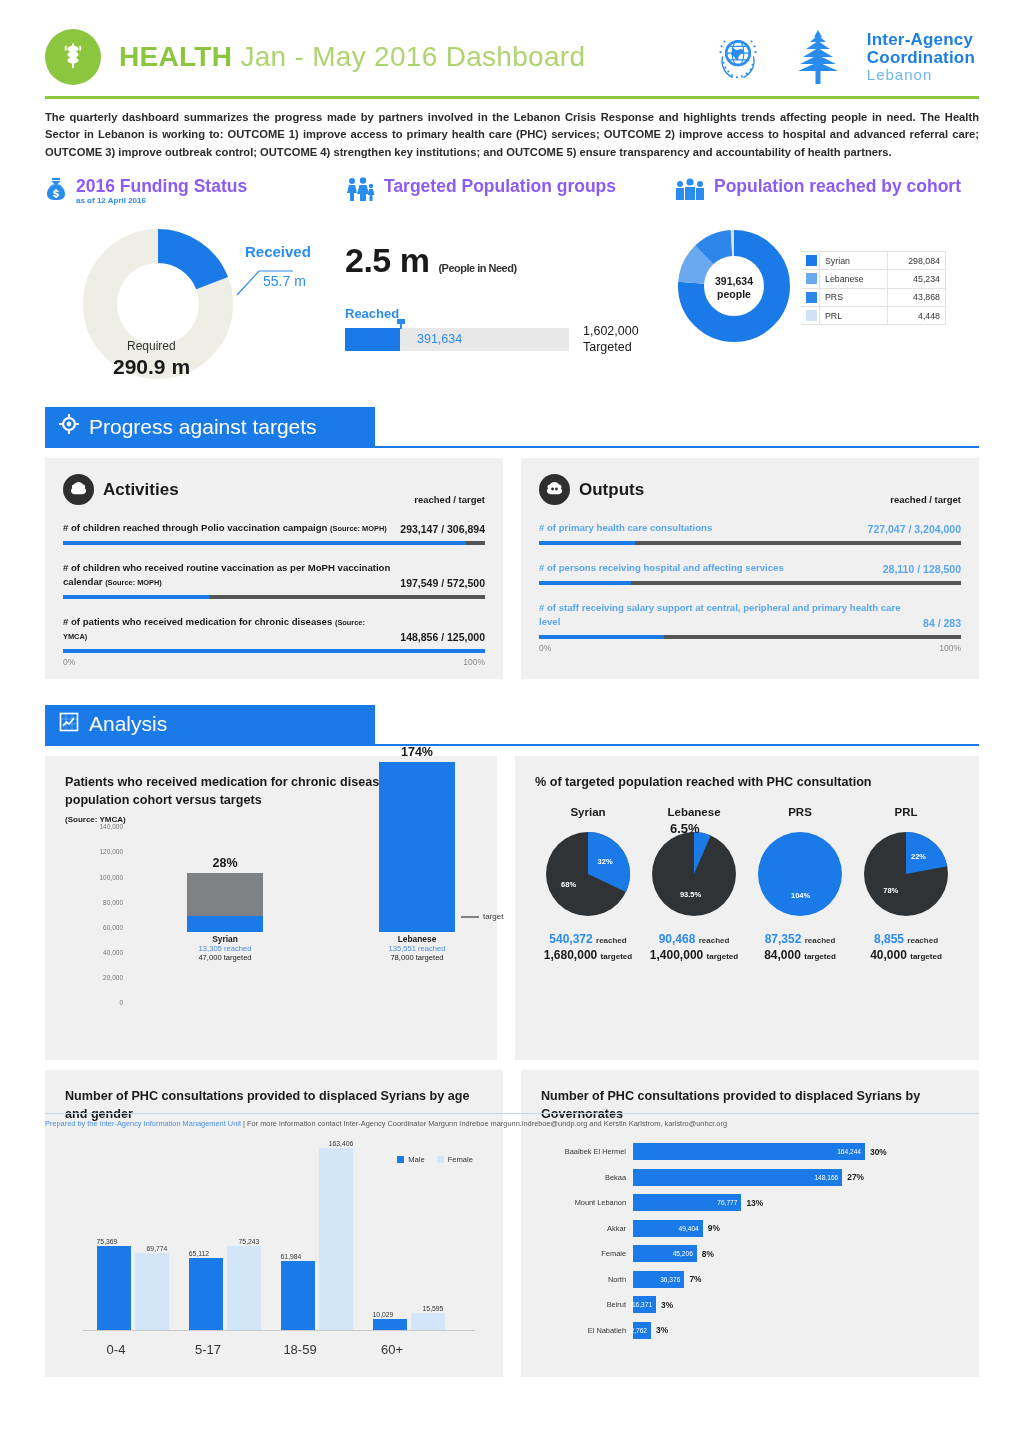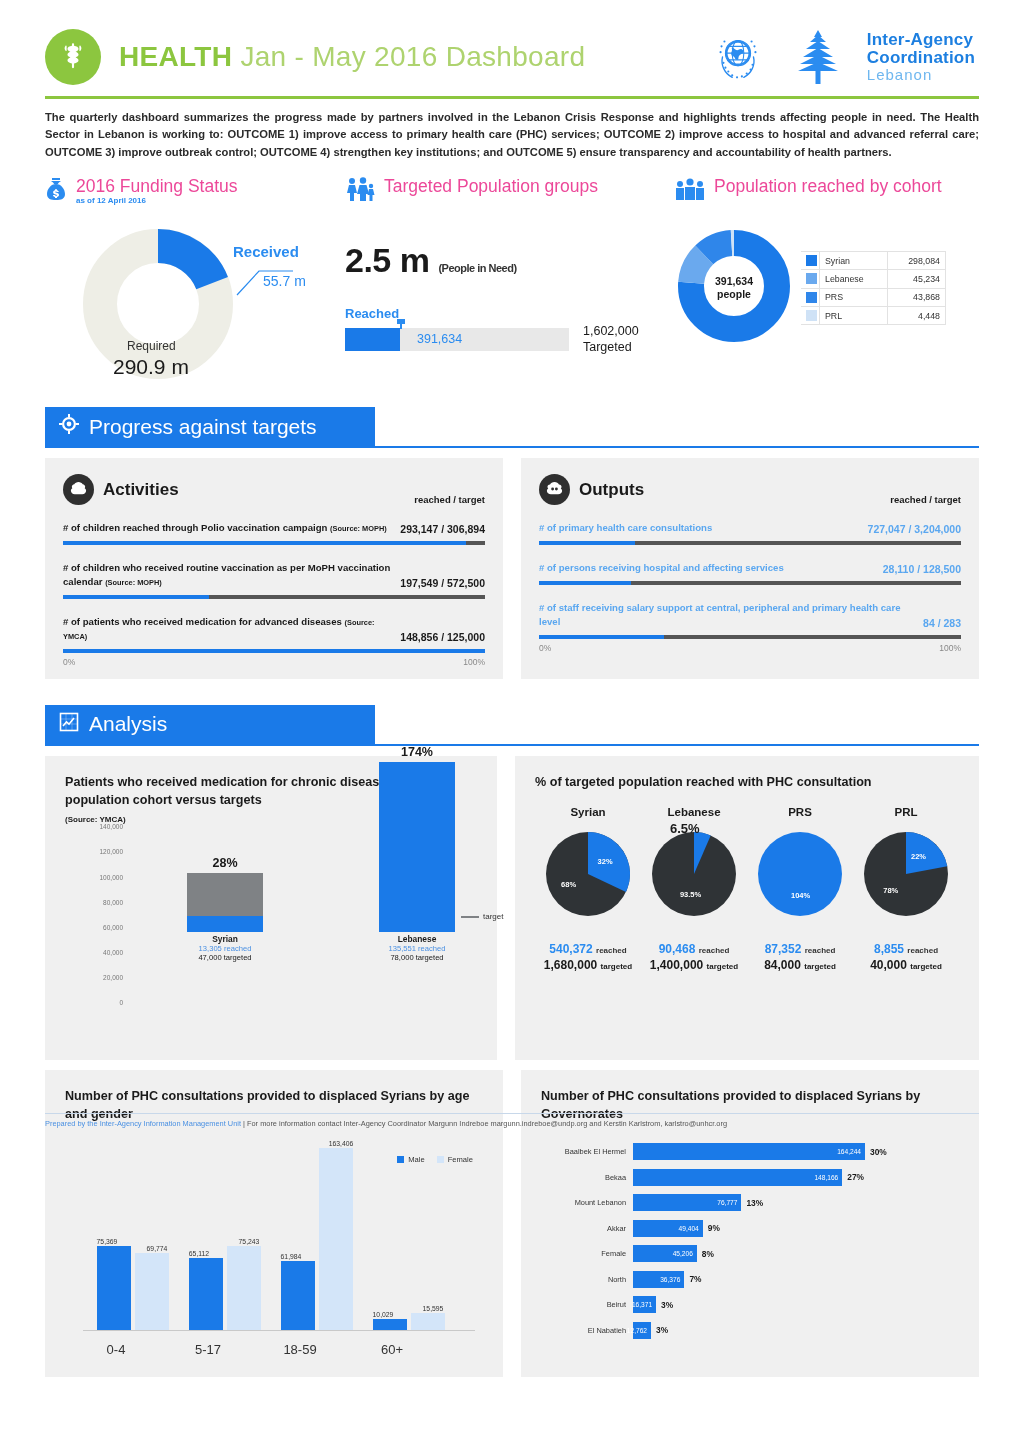--- a/index.html
+++ b/index.html
@@ -38,28 +38,28 @@
     padding: 10px 0 4px 0; font-weight: bold; color: #2b2b2b;
   }
 
   
   .top-row { display: flex; margin-top: 12px; }
   .panel-fund { width: 300px; }
   .panel-target { width: 330px; }
   .panel-cohort { width: 304px; }
   .panel-head { display: flex; align-items: flex-start; gap: 9px; }
   .panel-head .icon { color: #2b8cf0; flex: 0 0 auto; }
-  .panel-head h2 { font-size: 17.5px; font-weight: normal; color: #ec4899; line-height: 1.05; }
+  .panel-head h2 { font-size: 17.5px; font-weight: bold; color: #8b5cf6; line-height: 1.05; }
   .panel-head .asof { font-size: 8px; color: #2b8cf0; font-weight: bold; display:block; margin-top:1px;}
 
   .fund-body { position: relative; height: 160px; margin-top: 16px; }
   .donut-fund { position: absolute; left: 38px; top: 8px; }
   .fund-required-lbl { position: absolute; left: 82px; top: 118px; font-size: 12px; color: #333; }
-  .fund-required-val { position: absolute; left: 68px; top: 134px; font-size: 21px; font-weight: normal; color: #1a1a1a; }
-  .fund-received-lbl { position: absolute; left: 188px; top: 22px; font-size: 15px; color: #2b8cf0; font-weight: bold; }
+  .fund-required-val { position: absolute; left: 68px; top: 134px; font-size: 21px; font-weight: bold; color: #1a1a1a; }
+  .fund-received-lbl { position: absolute; left: 200px; top: 22px; font-size: 15px; color: #2b8cf0; font-weight: bold; }
   .fund-received-val { position: absolute; left: 218px; top: 52px; font-size: 14px; color: #2b8cf0; }
   .fund-leader { position: absolute; left: 190px; top: 40px; }
 
   .big-num { font-size: 34px; font-weight: bold; color: #1a1a1a; letter-spacing: -.5px; }
   .big-num .unit { font-size: 11px; font-weight: bold; color: #333; }
   .reached-lbl { font-size: 13px; color: #2b8cf0; font-weight: bold; margin-top: 26px; }
   .bar-wrap { display: flex; align-items: center; margin-top: 3px; }
   .bar-track { width: 224px; height: 23px; background: #e8e8e8; position: relative; }
   .bar-fill { height: 23px; background: #1a7ae8; position: absolute; left: 0; top: 0; }
   .bar-pointer { position: absolute; width: 2px; height: 10px; background: #2b8cf0; top: -9px; }
@@ -127,21 +127,21 @@
   .target-legend { position: absolute; font-size: 8px; color: #333; display:flex; align-items:center; gap:4px;}
   .tl-dash { width: 18px; height: 2px; background: #7f8285; display:block;}
 
   
   .pies { display: flex; justify-content: space-between; margin-top: 14px; }
   .pie-col { width: 106px; text-align: center; }
   .pie-name { font-size: 11.5px; font-weight: bold; color: #1a1a1a; }
   .pie-wrap { position: relative; width: 84px; height: 84px; margin: 14px auto 0; }
   .pie-lbl-in { position: absolute; font-size: 7.5px; color: #fff; font-weight: bold; }
   .pie-lbl-out { position: absolute; font-size: 13px; color: #1a1a1a; font-weight: bold; }
-  .pie-reach { font-size: 12px; font-weight: bold; color: #2b8cf0; margin-top: 26px; white-space: nowrap;}
+  .pie-reach { font-size: 12px; font-weight: bold; color: #2b8cf0; margin-top: 16px; white-space: nowrap;}
   .pie-reach .sm { font-size: 8px; color: #333; font-weight: bold;}
   .pie-targ { font-size: 12px; font-weight: bold; color: #1a1a1a; margin-top: 2px; white-space: nowrap;}
   .pie-targ .sm { font-size: 8px; font-weight: bold;}
 
   
   .agchart { position: relative; height: 218px; margin-top: 18px; }
   .ag-plot { position: absolute; left: 18px; right: 8px; top: 0; bottom: 28px; border-bottom: 1px solid #c9c9c9; }
   .ag-group { position: absolute; bottom: 0; width: 86px; height: 100%; }
   .ag-bar { position: absolute; bottom: 0; width: 34px; }
   .ag-bar.male { background: #1a7ae8; left: 6px; }
@@ -408,21 +408,21 @@
             <div class="prog-item-row">
               <div class="prog-label"><span># of children who received routine vaccination as per MoPH vaccination calendar</span> <span class="src">(Source: MOPH)</span></div>
               <div class="prog-val">197,549 / 572,500</div>
             </div>
             <div class="prog-track">
               <div class="prog-fill" style="width:34.5%"></div>
             </div>
           </div>
           <div class="prog-item">
             <div class="prog-item-row">
-              <div class="prog-label"><span># of patients who received medication for advanced diseases</span> <span class="src">(Source: YMCA)</span></div>
+              <div class="prog-label"><span># of patients who received medication for chronic diseases</span> <span class="src">(Source: YMCA)</span></div>
               <div class="prog-val">148,856 / 125,000</div>
             </div>
             <div class="prog-track">
               <div class="prog-fill" style="width:100%"></div>
             </div>
           </div>
         </div>
       <div class="prog-scale">
         <span>0%</span>
         <span>100%</span>

